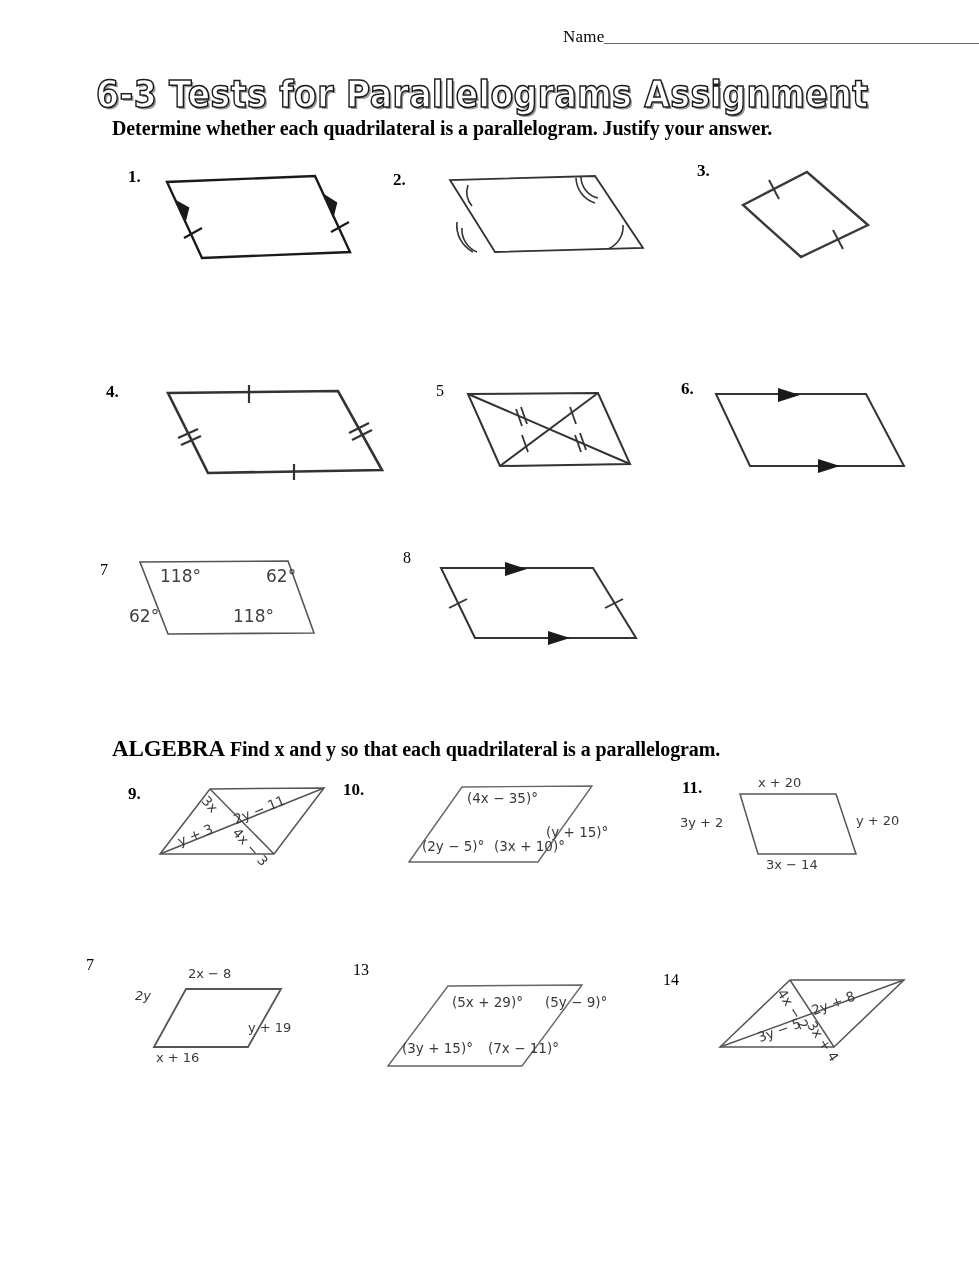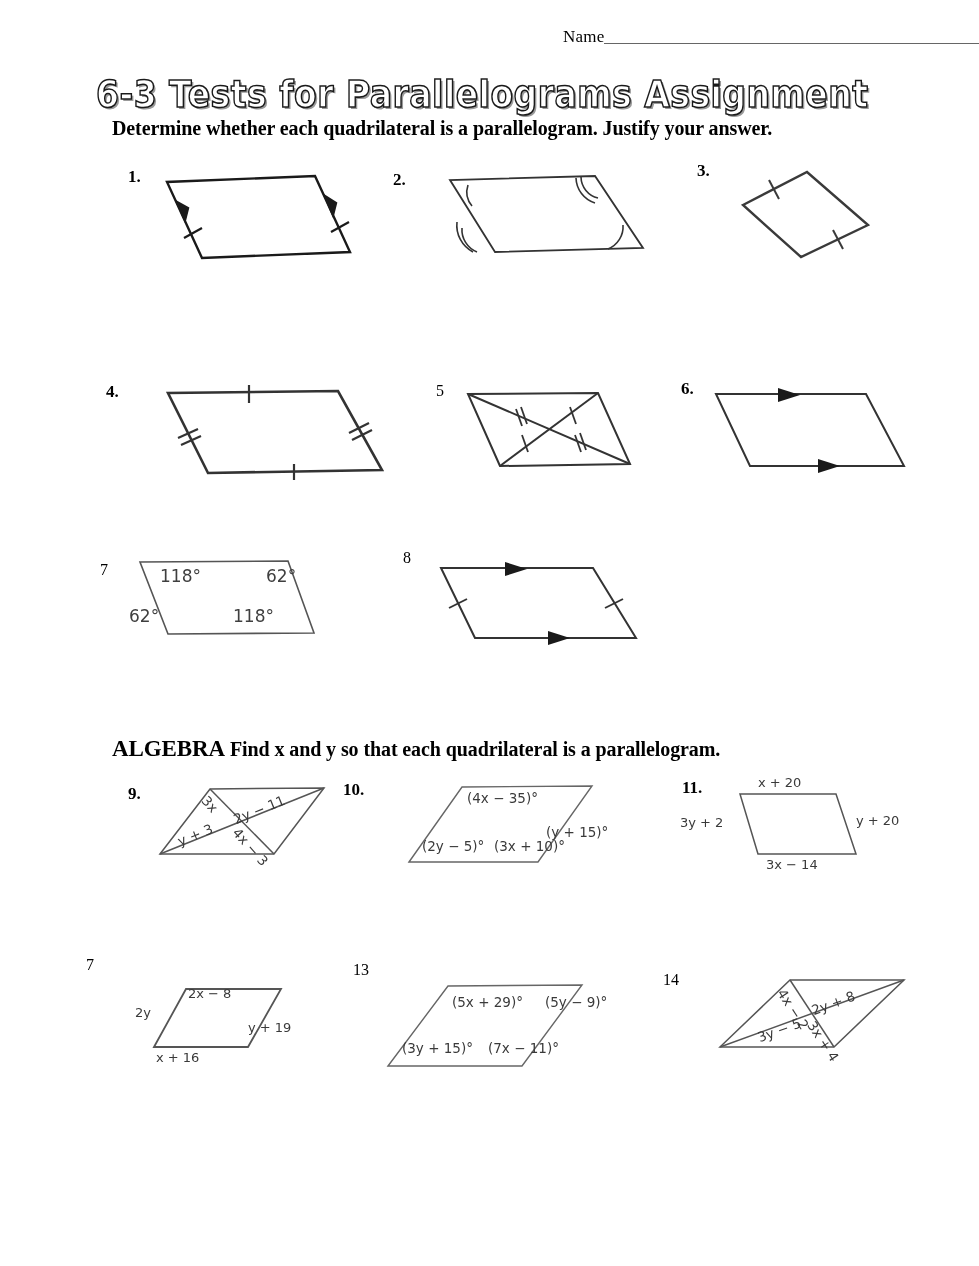--- a/index.html
+++ b/index.html
@@ -280,22 +280,22 @@
     <div class="lbl" style="left:138px; top:24px;">y + 20</div>
     <div class="lbl" style="left:-38px; top:26px;text-align:right;">3y + 2</div>
     <div class="lbl" style="left:48px; top:68px;">3x − 14</div>
   </div>
 
   <div class="pnum plain" style="left:86px; top:957px;">7</div>
   <div class="fig" style="left:136px; top:985px;">
     <svg width="160" height="70" viewBox="0 0 160 70">
       <polygon points="18,62 50,4 145,4 112,62" fill="none" stroke="#555555" stroke-width="1.8"></polygon>
     </svg>
-    <div class="lbl" style="left:52px; top:-18px;margin-top:20px;">2x − 8</div>
-    <div class="lbl" style="left:-1px; top:21px;">2y</div>
+    <div class="lbl" style="left:52px; top:-18px;">2x − 8</div>
+    <div class="lbl" style="left:-1px; top:4px;font-style:italic;">2y</div>
     <div class="lbl" style="left:112px; top:36px;">y + 19</div>
     <div class="lbl" style="left:20px; top:66px;">x + 16</div>
   </div>
 
   <div class="pnum plain" style="left:353px; top:962px;">13</div>
   <div class="fig" style="left:370px; top:980px;">
     <svg width="230" height="90" viewBox="0 0 230 90">
       <polygon points="18,86 78,6 212,5 152,86" fill="none" stroke="#666666" stroke-width="1.4"></polygon>
     </svg>
     <div class="lbl small" style="left:82px; top:16px;">(5x + 29)°</div>

